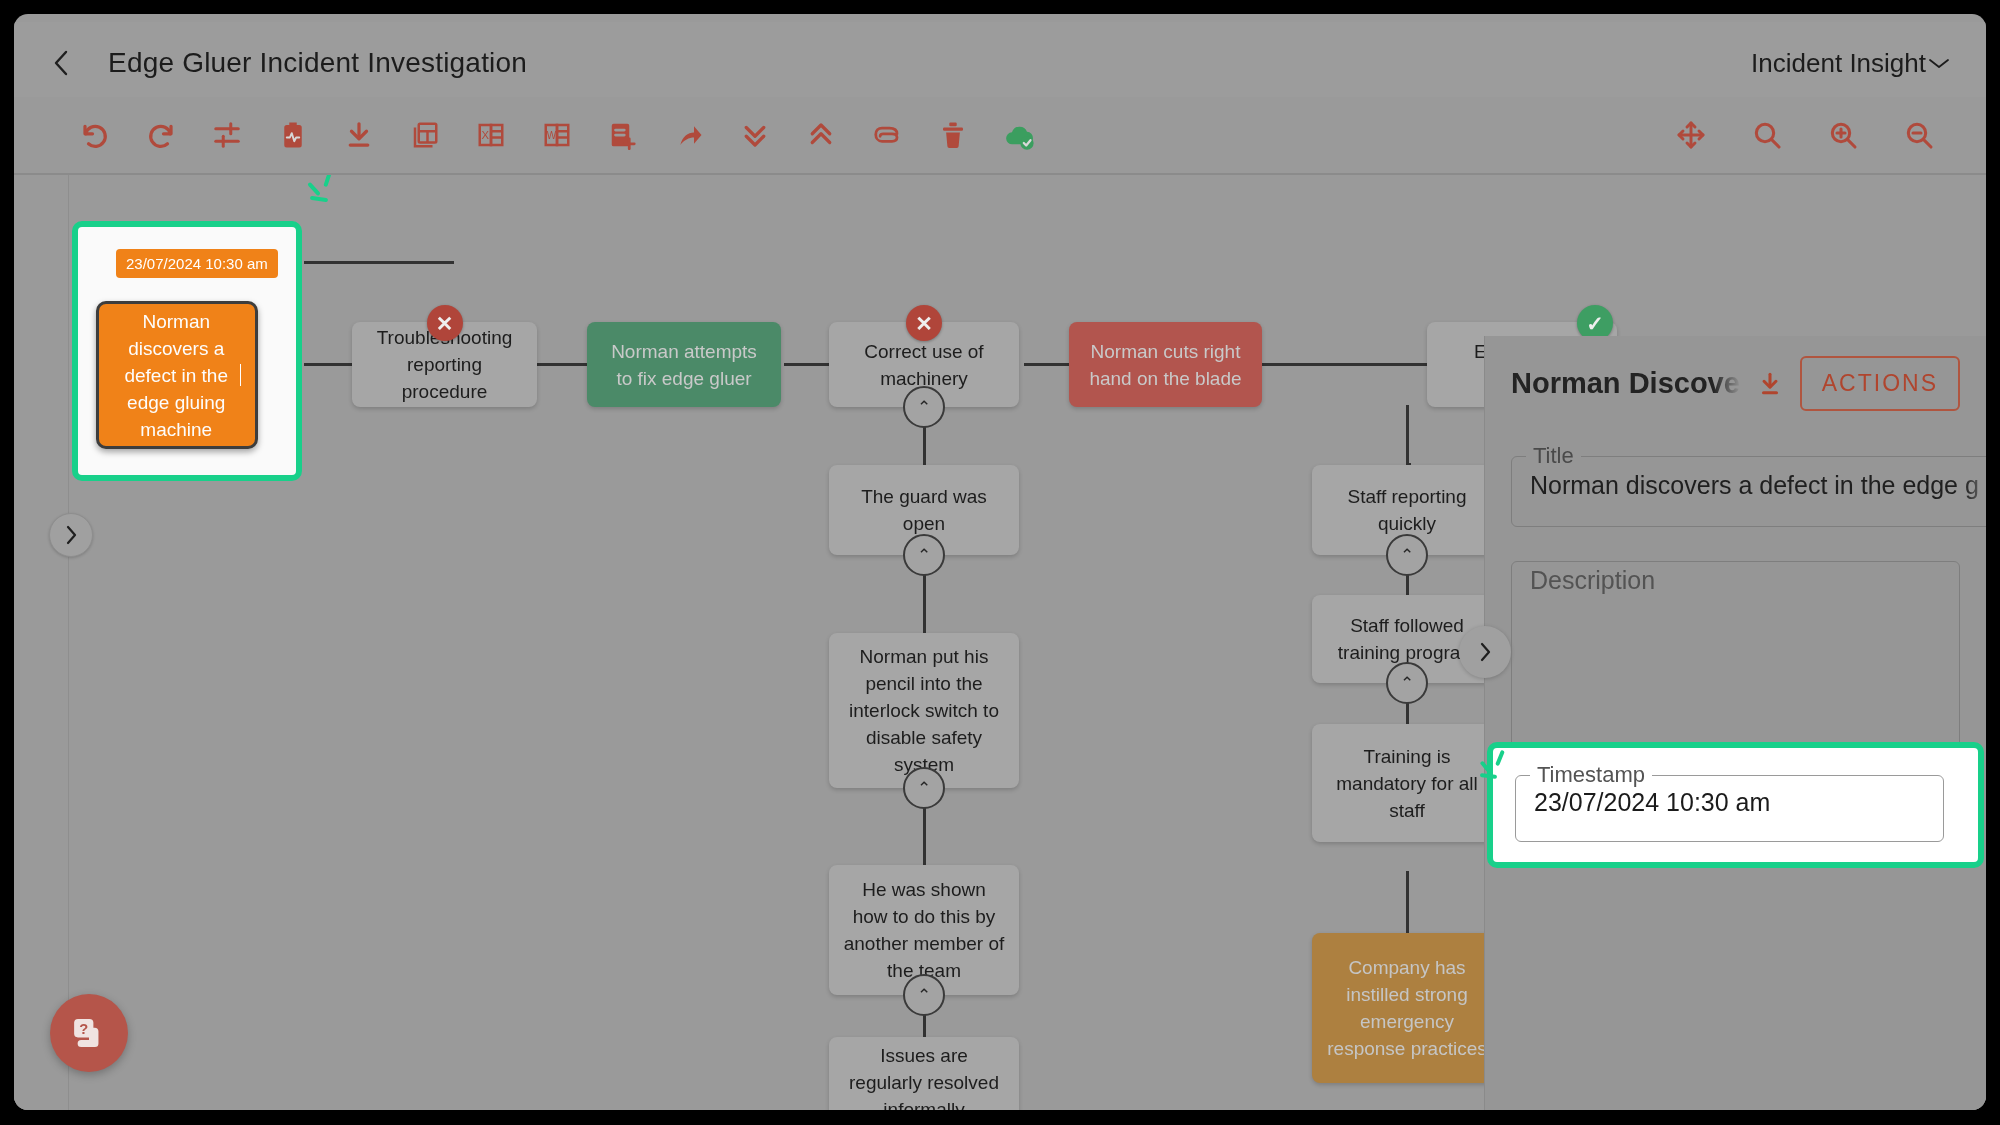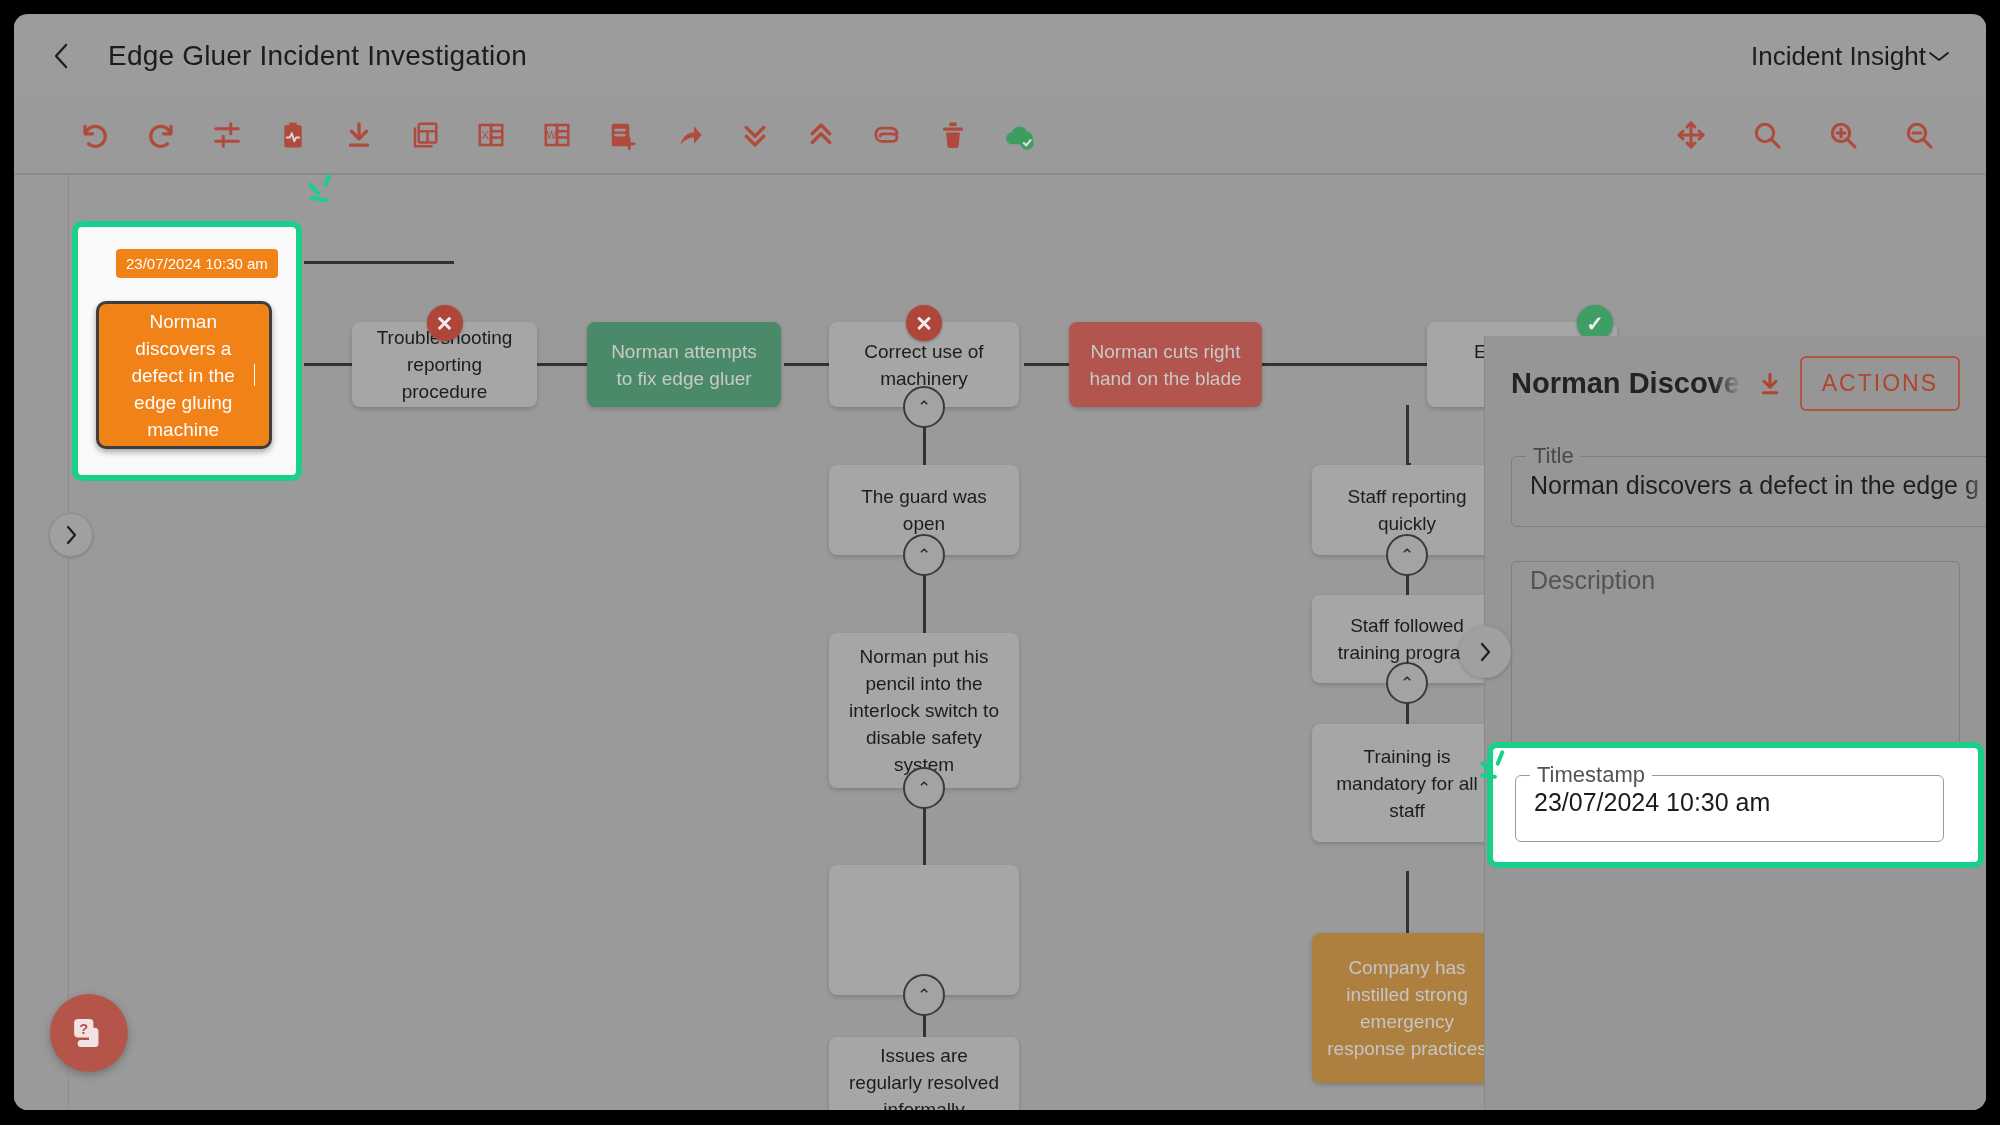--- a/index.html
+++ b/index.html
@@ -17,21 +17,21 @@
     width: 1972px; height: 1096px;
     border-radius: 14px;
     overflow: hidden;
     background: #9a9a9a;
   }
 
   
 
   
   #header {
-    position: absolute; left: 0; top: 1px;
+    position: absolute; left: 0; top: 8px;
     width: 100%; height: 83px;
     background: #9c9c9c;
     display: flex; align-items: center;
     border-bottom: 1px solid #8d8d8d;
   }
   #back-btn {
     width: 50px; height: 50px; margin-left: 22px;
     display: flex; align-items: center; justify-content: center;
     border-radius: 50%;
     color: #1f1f1f;
@@ -144,21 +144,21 @@
     z-index: 6;
   }
   #ts-chip {
     position: absolute; left: 38px; top: 22px;
     background: #f08218; color: #fff;
     font-size: 15px; padding: 6px 10px; border-radius: 4px;
     white-space: nowrap;
   }
   #selected-node {
     position: absolute; left: 18px; top: 74px;
-    width: 176px; height: 148px;
+    width: 162px; height: 148px;
     border-radius: 10px;
   }
   #selected-node .caret {
     display: inline-block; width: 2px; height: 22px;
     background: #fff; vertical-align: -4px; margin-left: 1px;
   }
   .sparkle { position: absolute; z-index: 7; pointer-events: none; }
   .sparkle i {
     position: absolute; display: block;
     background: #18d08a; border-radius: 3px;
@@ -471,20 +471,21 @@
       <span>The guard was open</span>
       <div class="chev-handle">⌃</div>
     </div>
 
     <div class="node grey" style="left:815px; top:458px; width:190px; height:155px;">
       <span>Norman put his pencil into the interlock switch to disable safety system</span>
       <div class="chev-handle">⌃</div>
     </div>
 
     <div class="node grey" style="left:815px; top:690px; width:190px; height:130px;">
+      <span>He was shown how to do this by another member of the team</span>
       <div class="chev-handle">⌃</div>
     </div>
 
     <div class="node grey" style="left:815px; top:862px; width:190px; height:90px;">
       <span>Issues are regularly resolved informally</span>
     </div>
 
     <div class="node grey" style="left:1298px; top:290px; width:190px; height:90px;">
       <span>Staff reporting quickly</span>
       <div class="chev-handle">⌃</div>

